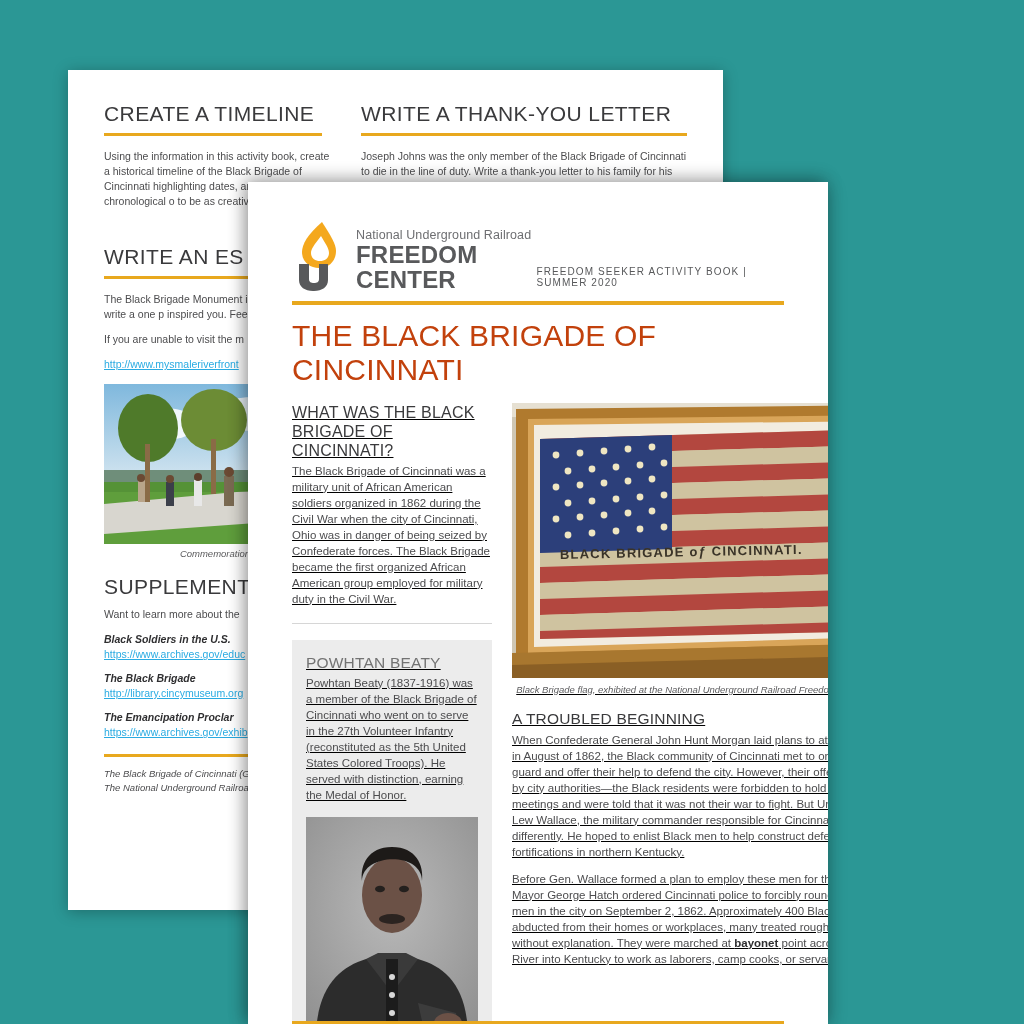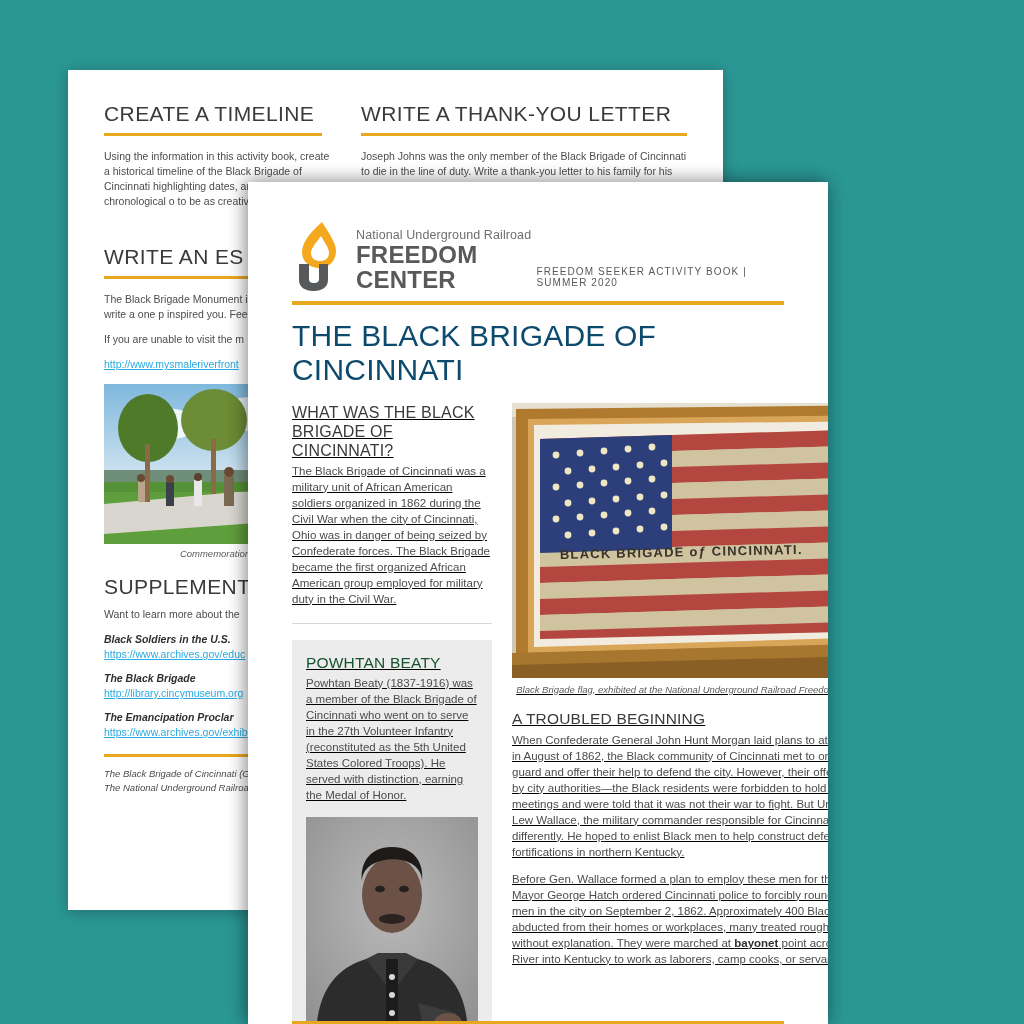--- a/index.html
+++ b/index.html
@@ -55,35 +55,35 @@
   .fp-pad{ padding:38px 44px 0 44px; }
 
   .fp-head{ display:flex; align-items:flex-end; justify-content:space-between; }
   .logo{ display:flex; align-items:flex-end; }
   .logo-mark{ position:relative; width:58px; height:72px; margin-right:6px; }
   .logo-txt-top{ font-size:12.5px; color:#6d6e71; letter-spacing:.1px; line-height:14px; }
   .logo-txt-bot{ font-size:24px; font-weight:bold; color:#58595b; letter-spacing:.2px; line-height:25px; }
   .issue{ font-size:10px; color:#58595b; letter-spacing:1.1px; padding-bottom:4px; }
 
   .fp-rule{ height:3.5px; background:#e8a81e; margin:9px 0 14px 0; }
-  .fp-title{ font-size:30px; font-weight:400; letter-spacing:.2px; color:#0c4a6e; margin-bottom:16px; }
+  .fp-title{ font-size:30px; font-weight:400; letter-spacing:.2px; color:#c2410c; margin-bottom:16px; }
 
   .fp-body{ display:flex; gap:20px;text-decoration:underline; }
   .fp-left{ width:200px; }
   .fp-right{ width:394px; }
 
   .sec-h{ font-size:16px; color:#3a3a3c; line-height:19px; letter-spacing:.2px; margin-bottom:3px; }
   .sec-p{ font-size:11.5px; line-height:16px; color:#4c4c4e; }
   .sec-p b{ color:#2f2f31; }
   .sec-p + .sec-p{ margin-top:11px; }
 
   .divider{ height:1px; background:#d6d6d6; margin:16px 0 0 0; }
 
   .beaty-box{ background:#ececec; padding:14px 14px 14px 14px; margin-top:16px; }
-  .beaty-h{ font-size:15.5px; color:#14532d; letter-spacing:.2px; margin-bottom:3px; }
+  .beaty-h{ font-size:15.5px; color:#737373; letter-spacing:.2px; margin-bottom:3px; }
   .beaty-p{ font-size:11.5px; line-height:16px; color:#4c4c4e; }
   .beaty-photo{ width:172px; height:222px; margin:14px auto 0 auto; position:relative; overflow:hidden; background:#cfcfcf; }
 
   .flag-photo{ width:394px; height:275px; position:relative; overflow:hidden; }
   .photo-cap{ font-size:9.5px; font-style:italic; color:#5c5c5e; text-align:center; margin:6px 0 14px 0; }
 
   .fp-bottom-rule{ position:absolute; left:44px; right:44px; bottom:0px; height:3px; background:#e8a81e; }
 </style>
 </head>
 <body>

